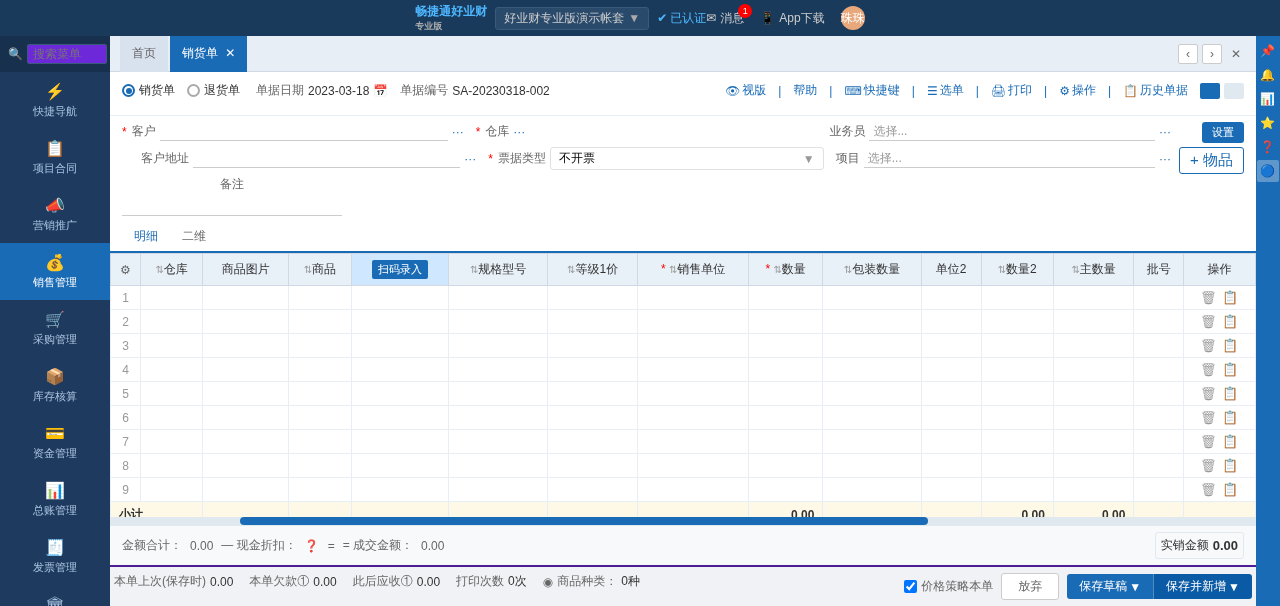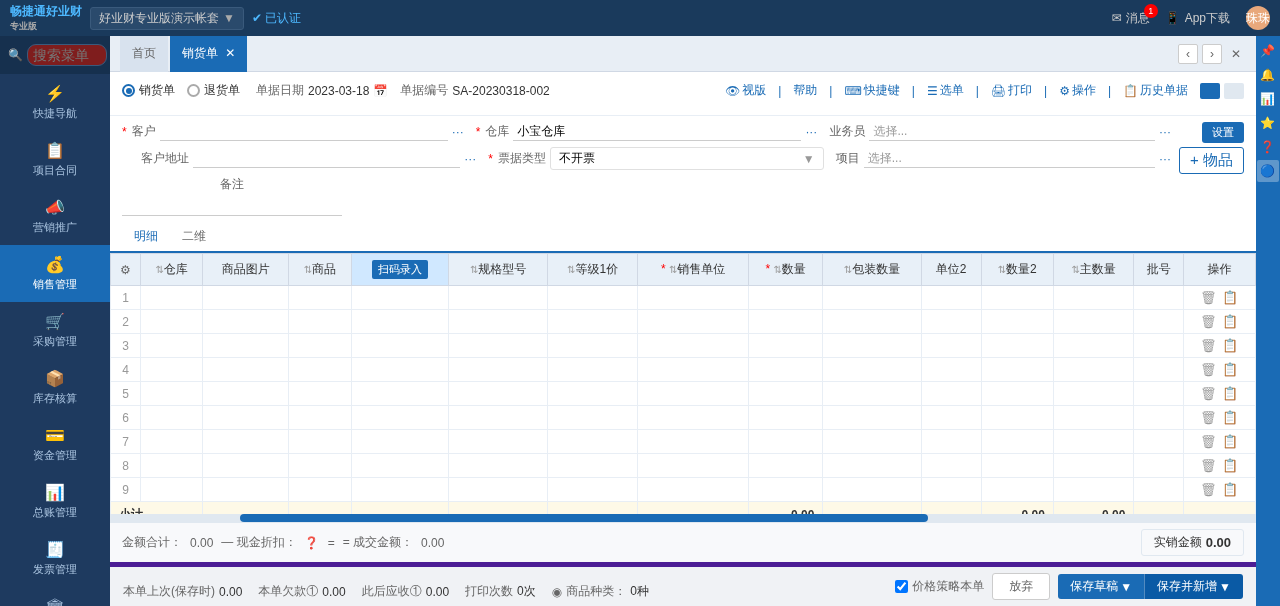--- a/index.html
+++ b/index.html
@@ -1,40 +1,40 @@
 <!DOCTYPE html>
 <html><head>
   <meta charset="utf-8">
   <style>
     * { box-sizing: border-box; margin: 0; padding: 0; font-family: 'Microsoft YaHei', Arial, sans-serif; font-size: 12px; }
     body { width: 1280px; height: 606px; overflow: hidden; background: #f0f2f5; display: flex; flex-direction: column; }
 
     
-    .top-bar { height: 36px; background: #1a3a5c; display: flex; align-items: center; justify-content: space-between; padding: 0 10px; flex-shrink: 0; }
+    .top-bar { height: 36px; background: #1a3a5c; display: flex; align-items: center; justify-content: center; padding: 0 10px; flex-shrink: 0; }
     .top-bar-left { display: flex; align-items: center; gap: 8px; }
     .top-bar-logo { color: #4db8ff; font-size: 13px; font-weight: bold; }
     .company-selector { background: #2a4a6c; color: #ccc; border: 1px solid #3a5a7c; border-radius: 3px; padding: 2px 8px; display: flex; align-items: center; gap: 4px; cursor: pointer; }
     .company-selector .arrow { color: #aaa; }
     .certified { color: #4db8ff; font-size: 11px; display: flex; align-items: center; gap: 3px; }
     .top-bar-right { display: flex; align-items: center; gap: 16px; color: #ccc; }
     .top-bar-icon-item { display: flex; align-items: center; gap: 4px; cursor: pointer; position: relative; }
     .badge { background: red; color: white; border-radius: 50%; width: 14px; height: 14px; font-size: 9px; display: flex; align-items: center; justify-content: center; position: absolute; top: -6px; right: -8px; }
     .avatar-circle { width: 24px; height: 24px; border-radius: 50%; background: #e8a87c; display: flex; align-items: center; justify-content: center; color: white; font-size: 11px; }
 
     
     .main-layout { display: flex; flex: 1; overflow: hidden; }
 
     
     .sidebar { width: 110px; background: #1e3a5f; display: flex; flex-direction: column; flex-shrink: 0; overflow-y: auto; }
     .sidebar-item { display: flex; flex-direction: column; align-items: center; padding: 10px 5px; cursor: pointer; color: #aac4e0; gap: 3px; }
     .sidebar-item.active { background: #1a6bb5; color: white; }
     .sidebar-item-icon { font-size: 16px; }
     .sidebar-item-label { font-size: 11px; text-align: center; }
     .sidebar-search { display: flex; align-items: center; gap: 4px; padding: 8px; background: #16304e; }
-    .sidebar-search input { background: #7f1d1d; border: 1px solid #3a5a7c; border-radius: 9px; color: #ccc; padding: 2px 5px; width: 80px; font-size: 14px; }
+    .sidebar-search input { background: #6d28d9; border: 1px solid #3a5a7c; border-radius: 2px; color: #ccc; padding: 2px 5px; width: 80px; font-size: 12px; }
 
     
     .content-area { flex: 1; display: flex; flex-direction: column; overflow: hidden; background: #f0f2f5; }
 
     
     .tab-bar { height: 36px; background: #e8eef5; display: flex; align-items: center; padding: 0 10px; gap: 2px; border-bottom: 1px solid #d0d8e4; flex-shrink: 0; }
     .tab { padding: 16px 12px; border-radius: 4px 4px 0 0; cursor: pointer; color: #666; background: #d8e2ee; }
     .tab.active { background: #1a6bb5; color: white; }
     .tab-close { margin-left: 4px; cursor: pointer; }
     .nav-arrows { display: flex; align-items: center; gap: 4px; margin-left: auto; }
@@ -78,21 +78,21 @@
     .subtotal-row td { background: #fef9e7; font-weight: bold; }
     .subtotal-val { text-align: right; padding-right: 8px; }
 
     
     .col-sort { color: #999; font-size: 10px; cursor: pointer; }
 
     
     .bottom-info { padding: 6px 12px; background: #f8f9fb; border-top: 1px solid #e0e8f0; display: flex; align-items: center; gap: 16px; flex-shrink: 0; }
 
     
-    .footer { padding: 6px 13px; background: #f0f2f5; border-top: 5px solid #4c1d95; display: flex; align-items: flex-end; flex-shrink: 0; }
+    .footer { padding: 6px 4px; background: #f0f2f5; border-top: 2px solid #4c1d95; display: flex; align-items: flex-start; flex-shrink: 0; }
     .footer-stats { display: flex; gap: 16px; color: #666; font-size: 11px; }
     .footer-stat { display: flex; align-items: center; gap: 4px; }
     .footer-stat-value { color: #333; }
     .footer-right { margin-left: auto; display: flex; align-items: center; gap: 8px; }
     .footer-checkbox { display: flex; align-items: center; gap: 4px; color: #666; }
     .btn-abandon { background: white; border: 1px solid #ccc; border-radius: 3px; padding: 4px 16px; cursor: pointer; color: #666; }
     .btn-save-draft { background: #1a6bb5; color: white; border: none; border-radius: 3px; padding: 4px 12px; cursor: pointer; display: flex; align-items: center; gap: 2px; }
     .btn-save-new { background: #0a5aa5; color: white; border: none; border-radius: 3px; padding: 4px 12px; cursor: pointer; display: flex; align-items: center; gap: 2px; }
     .btn-group { display: flex; }
     .btn-group .btn-save-draft { border-radius: 3px 0 0 3px; }
@@ -105,21 +105,21 @@
     
     .right-panel { width: 24px; background: #1a6bb5; display: flex; flex-direction: column; align-items: center; padding: 4px 0; gap: 2px; }
     .right-panel-icon { width: 22px; height: 22px; display: flex; align-items: center; justify-content: center; color: white; font-size: 12px; cursor: pointer; border-radius: 2px; }
     .right-panel-icon.active { background: rgba(255,255,255,0.3); }
 
     
     .btn-scan { background: #1a6bb5; color: white; font-size: 11px; padding: 2px 6px; border-radius: 2px; display: inline-flex; align-items: center; }
 
     
     .amount-total { display: flex; align-items: center; gap: 8px; color: #666; }
-    .realized-amount { margin-left: auto; display: flex; align-items: center; gap: 4px; color: #333; background: #f8f9fb; border: 1px solid #e0e8f0; padding: 4px 12px; border-radius: 3px; }
+    .realized-amount { margin-left: auto; display: flex; align-items: center; gap: 4px; color: #333; background: #f8f9fb; border: 1px solid #e0e8f0; padding: 4px 5px; border-radius: 3px; }
     .realized-value { color: #333; font-size: 13px; font-weight: bold; }
   </style>
 </head>
 <body>
 
 <div class="top-bar">
   <div class="top-bar-left">
     <div class="top-bar-logo">
       <span>畅捷通好业财</span>
       <div style="font-size:9px;color:#aaa;">专业版</div>
@@ -291,21 +291,20 @@
           <div style="display:flex;align-items:center;gap:12px;margin-bottom:6px;">
             <div style="display:flex;align-items:center;gap:4px;flex:1;">
               <span style="color:red;margin-right:1px;">*</span>
               <span style="color:#666;white-space:nowrap;">客户</span>
               <input type="text" style="flex: 1 1 0%; border-top: none; border-right: none; border-left: none; border-image: initial; border-bottom: 1px solid rgb(204, 204, 204); outline: none; padding: 2px 4px;" value="">
               <span style="color:#1a6bb5;cursor:pointer;">···</span>
             </div>
             <div style="display:flex;align-items:center;gap:4px;flex:1;">
               <span style="color:red;margin-right:1px;">*</span>
               <span style="color:#666;white-space:nowrap;">仓库</span>
-              <input type="text" style="flex: 1 1 0%; border-top: none; border-right: none; border-left: none; border-image: initial; border-bottom: 1px solid rgb(204, 204, 204); outline: none; padding: 2px 4px;" value="小宝仓库">
               <span style="color:#1a6bb5;cursor:pointer;">···</span>
             </div>
             <div style="display:flex;align-items:center;gap:4px;flex:1;">
               <span style="color:#666;white-space:nowrap;">业务员</span>
               <input type="text" style="flex: 1 1 0%; border-top: none; border-right: none; border-left: none; border-image: initial; border-bottom: 1px solid rgb(204, 204, 204); outline: none; padding: 2px 4px; color: rgb(153, 153, 153);" value="选择...">
               <span style="color:#1a6bb5;cursor:pointer;">···</span>
             </div>
           </div>
 
           <div style="display:flex;align-items:center;gap:12px;margin-bottom:6px;">

